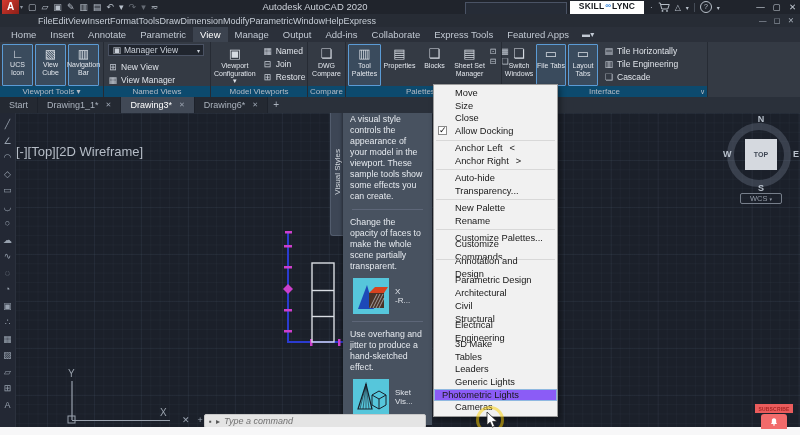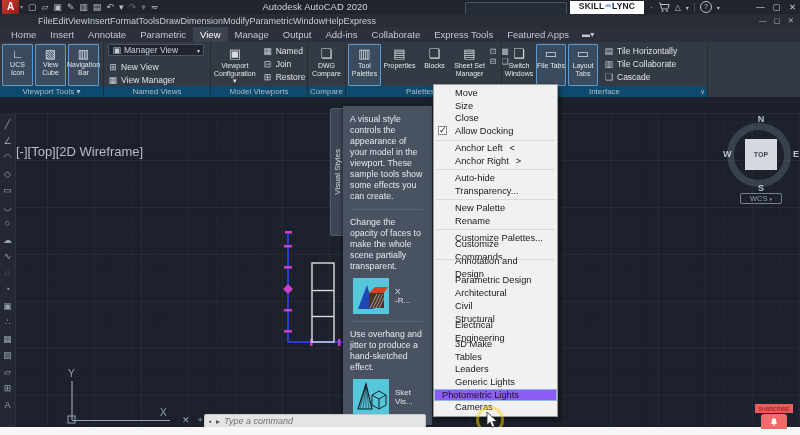--- a/index.html
+++ b/index.html
@@ -369,36 +369,60 @@
         </div>
         <div class="mini-col">
 
             <div class="mini-row">
               <span class="mic">▤</span>
               <span>Tile Horizontally</span>
             </div>
 
             <div class="mini-row">
               <span class="mic">▥</span>
-              <span>Tile Collaborate</span>
+              <span>Tile Engineering</span>
             </div>
 
             <div class="mini-row">
               <span class="mic">❏</span>
               <span>Cascade</span>
             </div>
 
         </div>
       </div>
       <div class="plabel">Interface</div>
       <span class="dlauncher"></span>
     </div>
     <div class="panel" style="flex:1;border-right:none"></div>
   </div>
 
+  <div class="file-tabs">
+
+      <div class="file-tab">
+        <span>Start</span>
+
+      </div>
+
+      <div class="file-tab closable">
+        <span>Drawing1_1*</span>
+        <span class="gi-close"></span>
+      </div>
+
+      <div class="file-tab active closable">
+        <span>Drawing3*</span>
+        <span class="gi-close"></span>
+      </div>
+
+      <div class="file-tab closable">
+        <span>Drawing6*</span>
+        <span class="gi-close"></span>
+      </div>
+
+    <div class="plus-tab gi-plus"></div>
+  </div>
 
   <div class="left-toolbar">
     <span class="lt">╱</span>
       <span class="lt">∠</span>
       <span class="lt">◠</span>
       <span class="lt">◇</span>
       <span class="lt">▭</span>
       <span class="lt">◡</span>
       <span class="lt">○</span>
       <span class="lt">☁</span>

